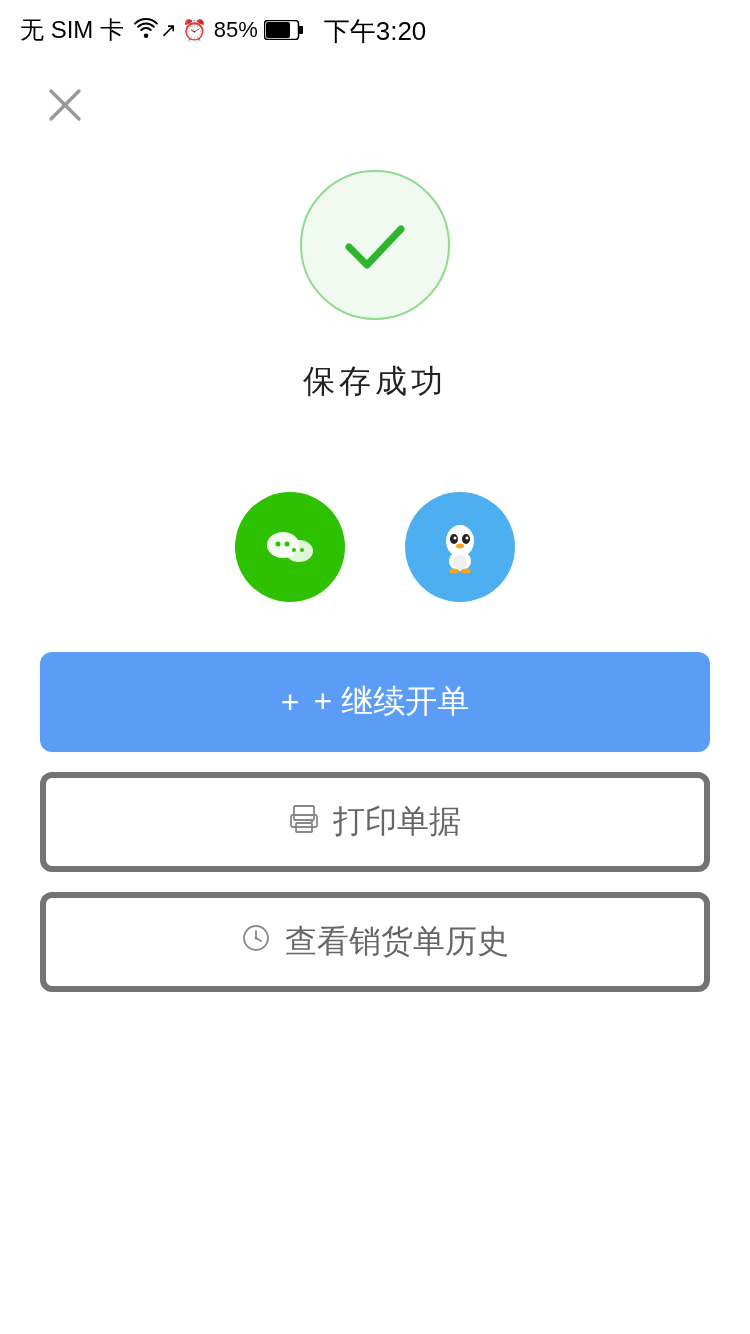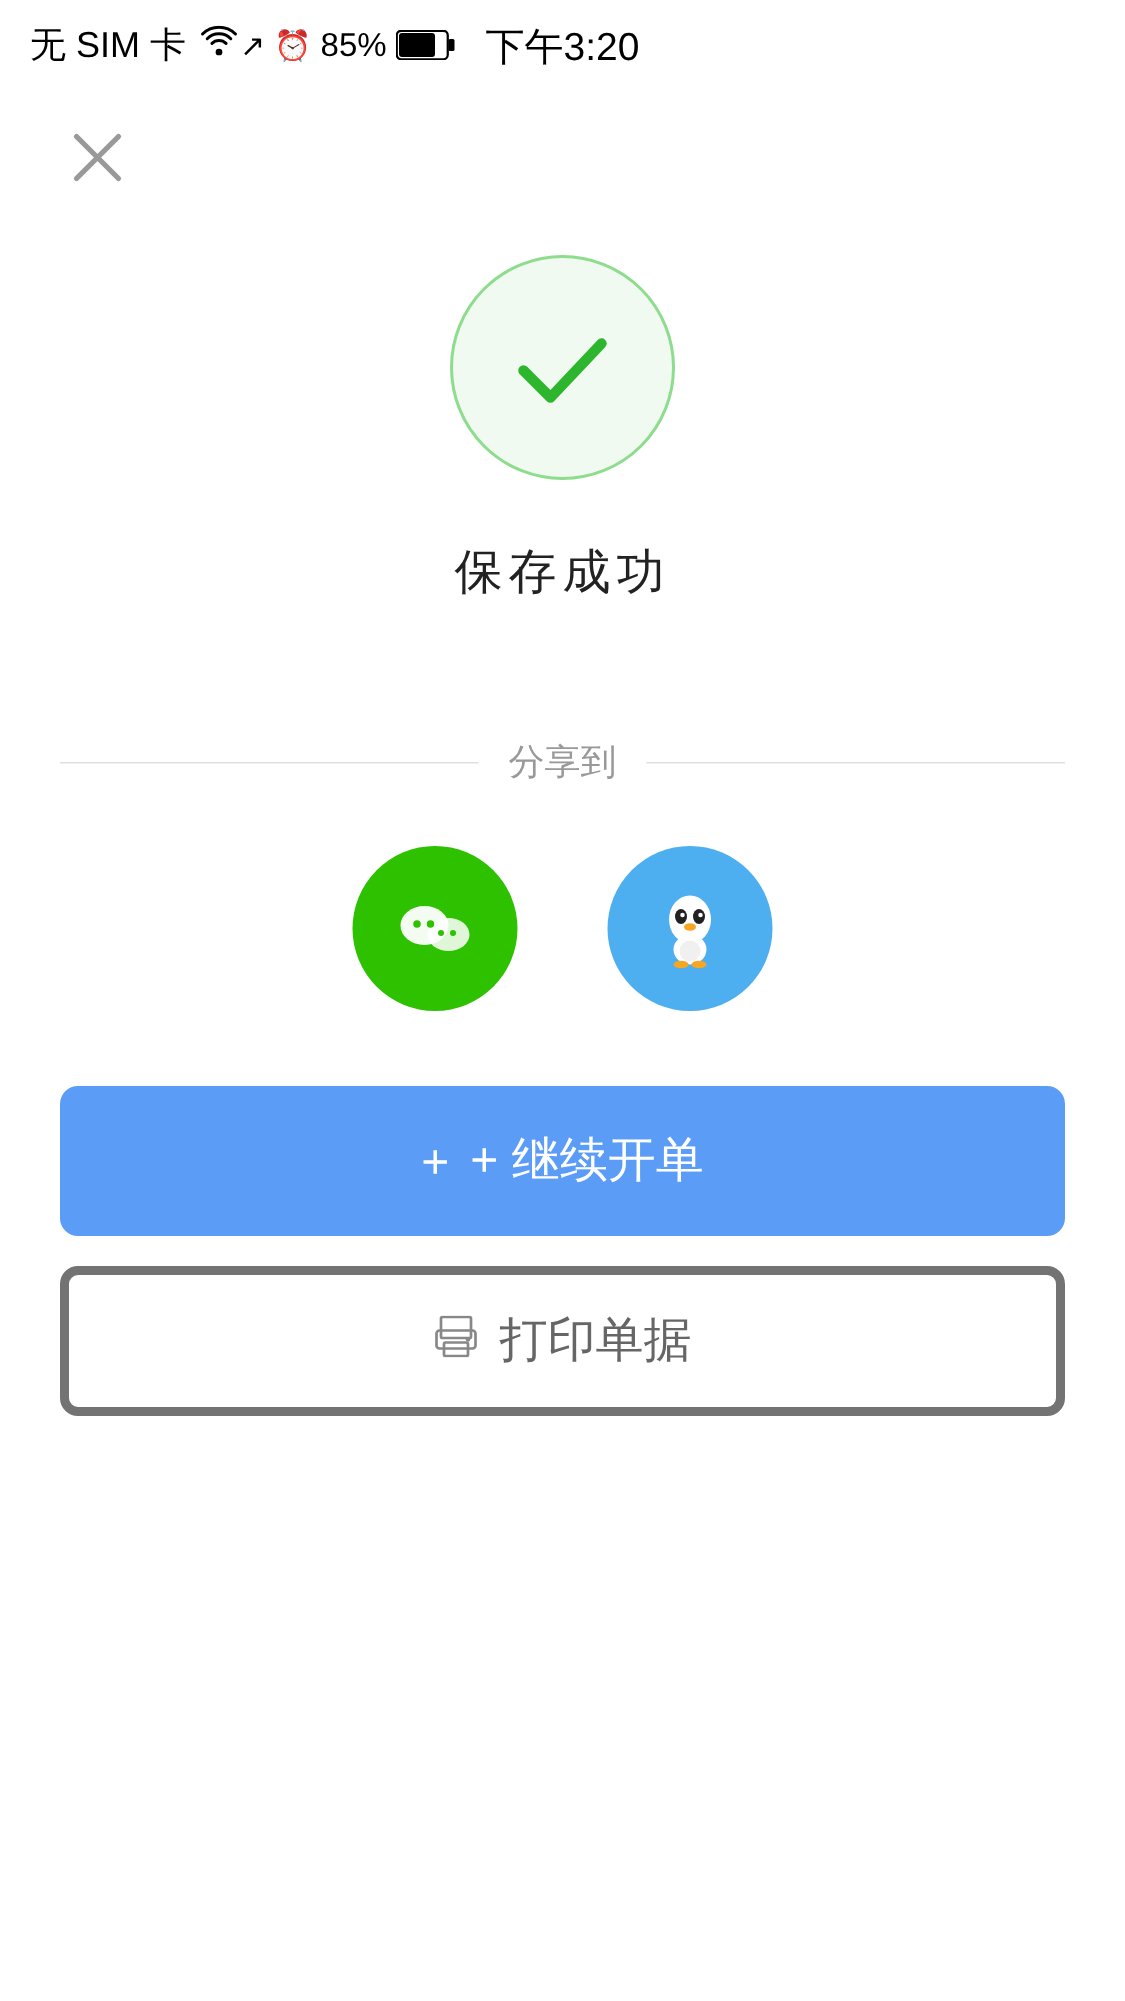--- a/index.html
+++ b/index.html
@@ -238,25 +238,20 @@
 
   <div class="success-circle">
     <svg class="check-svg" viewBox="0 0 80 80" xmlns="http://www.w3.org/2000/svg">
       <polyline points="14,42 32,60 66,24" stroke="#2db52d" stroke-width="7" fill="none" stroke-linecap="round" stroke-linejoin="round"></polyline>
     </svg>
   </div>
 
   <div class="success-title">保存成功</div>
 
   <div class="share-section">
-    <div class="share-divider">
-      <div class="divider-line"></div>
-      <span class="share-label">分享到</span>
-      <div class="divider-line"></div>
-    </div>
 
     <div class="share-icons-row">
 
       <button class="share-icon-btn wechat">
         <svg width="60" height="60" viewBox="0 0 60 60" xmlns="http://www.w3.org/2000/svg">
 
           <ellipse cx="23" cy="28" rx="16" ry="13" fill="white" opacity="0.95"></ellipse>
           <ellipse cx="39" cy="34" rx="14" ry="11" fill="white" opacity="0.85"></ellipse>
           <circle cx="18" cy="27" r="2.5" fill="#2dc100"></circle>
           <circle cx="27" cy="27" r="2.5" fill="#2dc100"></circle>
@@ -300,16 +295,27 @@
         <svg width="30" height="28" viewBox="0 0 30 28" xmlns="http://www.w3.org/2000/svg">
           <rect x="5" y="1" width="20" height="14" rx="1" fill="none" stroke="#888" stroke-width="1.8"></rect>
           <rect x="2" y="10" width="26" height="12" rx="2" fill="none" stroke="#888" stroke-width="1.8"></rect>
           <rect x="7" y="18" width="16" height="9" rx="1" fill="none" stroke="#888" stroke-width="1.8"></rect>
           <circle cx="23" cy="16" r="1.5" fill="#888"></circle>
         </svg>
       </span>
       <span>打印单据</span>
     </button>
 
+    <button class="btn btn-secondary">
+      <span>
+        <svg width="30" height="30" viewBox="0 0 30 30" xmlns="http://www.w3.org/2000/svg">
+          <circle cx="15" cy="15" r="12" fill="none" stroke="#888" stroke-width="1.8"></circle>
+          <circle cx="15" cy="15" r="1.5" fill="#888"></circle>
+          <line x1="15" y1="15" x2="15" y2="8" stroke="#888" stroke-width="1.8" stroke-linecap="round"></line>
+          <line x1="15" y1="15" x2="20" y2="18" stroke="#888" stroke-width="1.8" stroke-linecap="round"></line>
+        </svg>
+      </span>
+      <span>查看销货单历史</span>
+    </button>
 
   </div>
 
 </div>
 
 </body></html>

